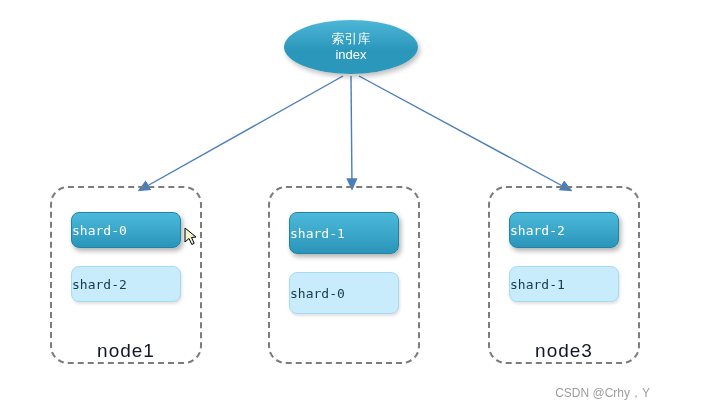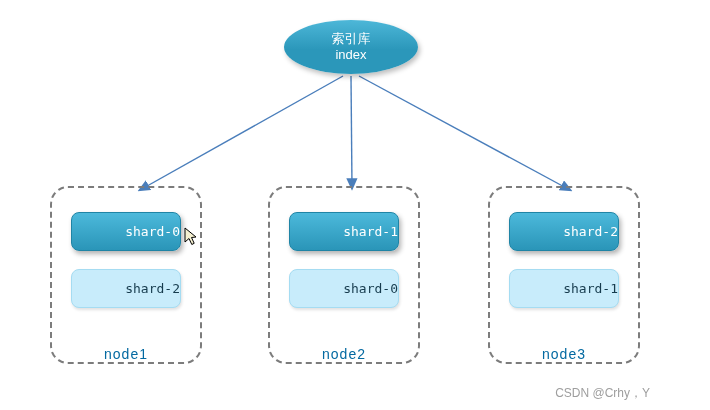--- a/index.html
+++ b/index.html
@@ -25,35 +25,35 @@
     position:absolute;top:186px;width:152px;height:178px;
     border:2px dashed #7c7c7c;border-radius:18px;
     display:flex;flex-direction:column;align-items:center;
     padding-top:24px;box-sizing:border-box;
   }
   .node1{left:50px;}
   .node2{left:268px;}
   .node3{left:488px;}
   .shard{
     width:108px;height:40px;border-radius:8px;
-    display:flex;align-items:center;justify-content:flex-end;
+    display:flex;align-items:center;justify-content:flex-start;
     font-family:"DejaVu Sans Mono", monospace;font-size:13px;
     margin-bottom:18px;
   }
   .shard.primary{
     background:linear-gradient(180deg,#4cb9db 0%,#2a95b8 100%);
     color:#ffffff;border:1px solid #1f84a5;
     box-shadow:2px 3px 5px rgba(0,0,0,0.3);
   }
   .shard.replica{
     background:#c8ecfb;color:#163b4d;border:1px solid #a5dcf2;
     box-shadow:1px 2px 3px rgba(0,0,0,0.12);
   }
   .node-label{
-    margin-top:20px;color:#0369a1;font-size:14px;letter-spacing:1px;
+    margin-top:20px;color:#0f172a;font-size:19px;letter-spacing:1px;
   }
   .cursor{position:absolute;left:183px;top:227px;width:16px;height:20px;}
   .watermark{
     position:absolute;right:14px;bottom:8px;
     color:#9e9e9e;font-size:12px;margin-left:26px;
   }
 </style>
 </head>
 <body>
 
@@ -85,21 +85,20 @@
     <div class="node-label">node1</div>
   </div>
 
   <div class="node node2">
     <div class="shard primary">
       <span>shard-1</span>
     </div>
     <div class="shard replica">
       <span>shard-0</span>
     </div>
-    <div class="node-label">node2</div>
   </div>
 
   <div class="node node3">
     <div class="shard primary">
       <span>shard-2</span>
     </div>
     <div class="shard replica">
       <span>shard-1</span>
     </div>
     <div class="node-label">node3</div>

